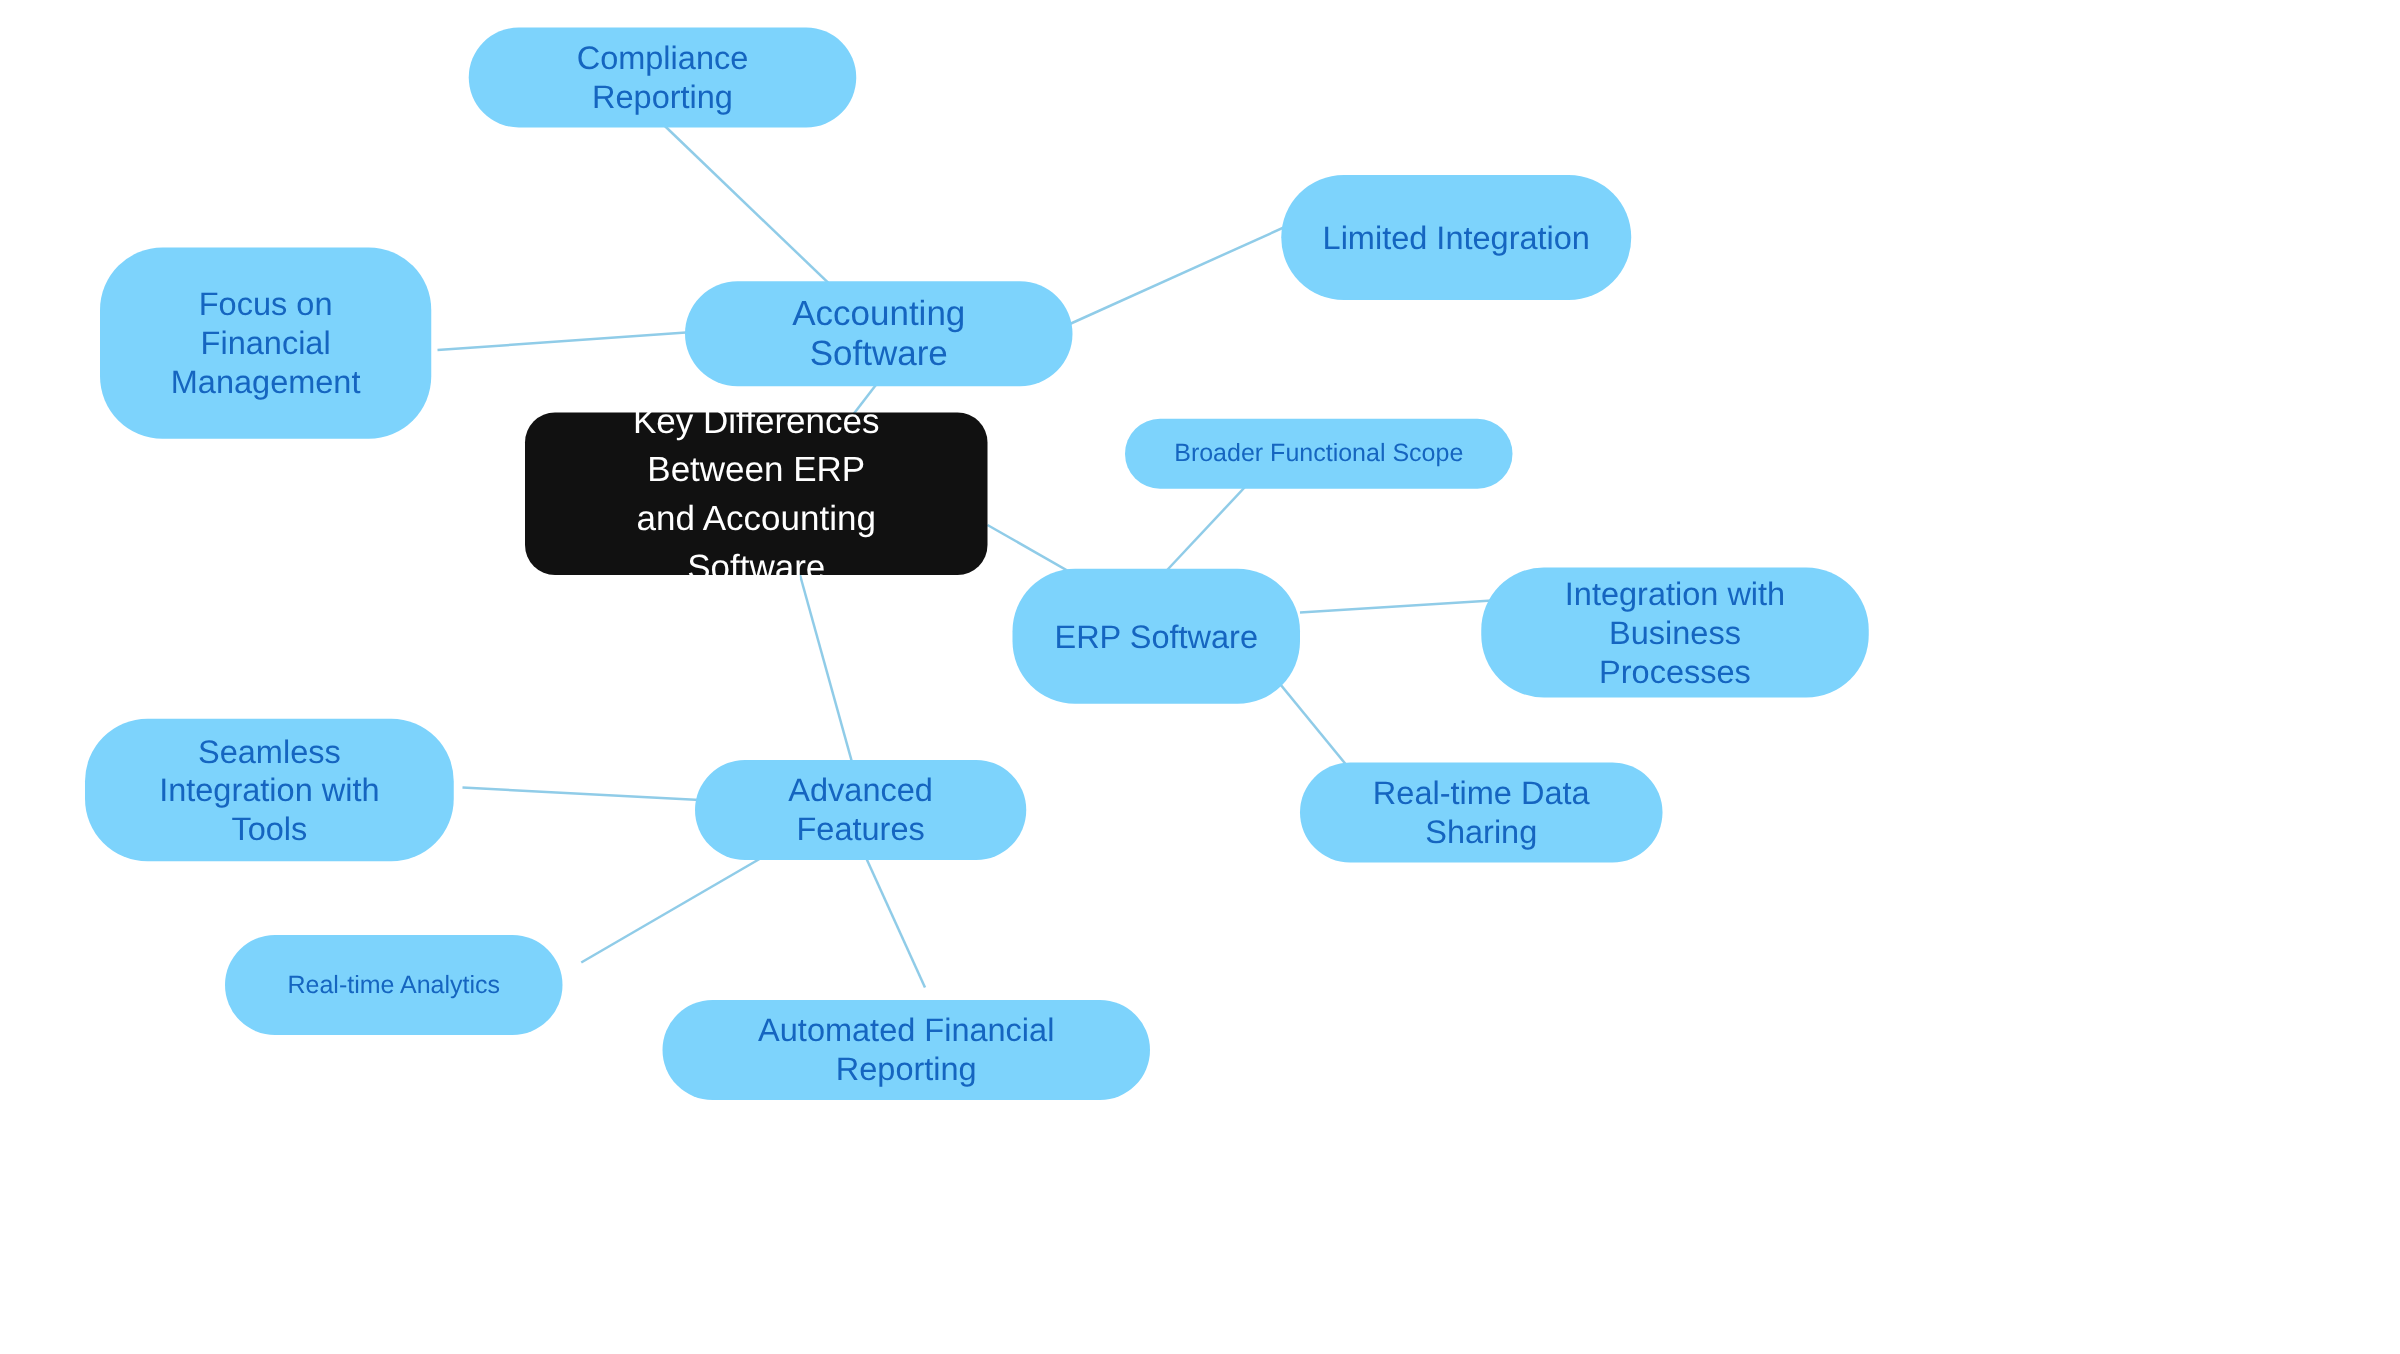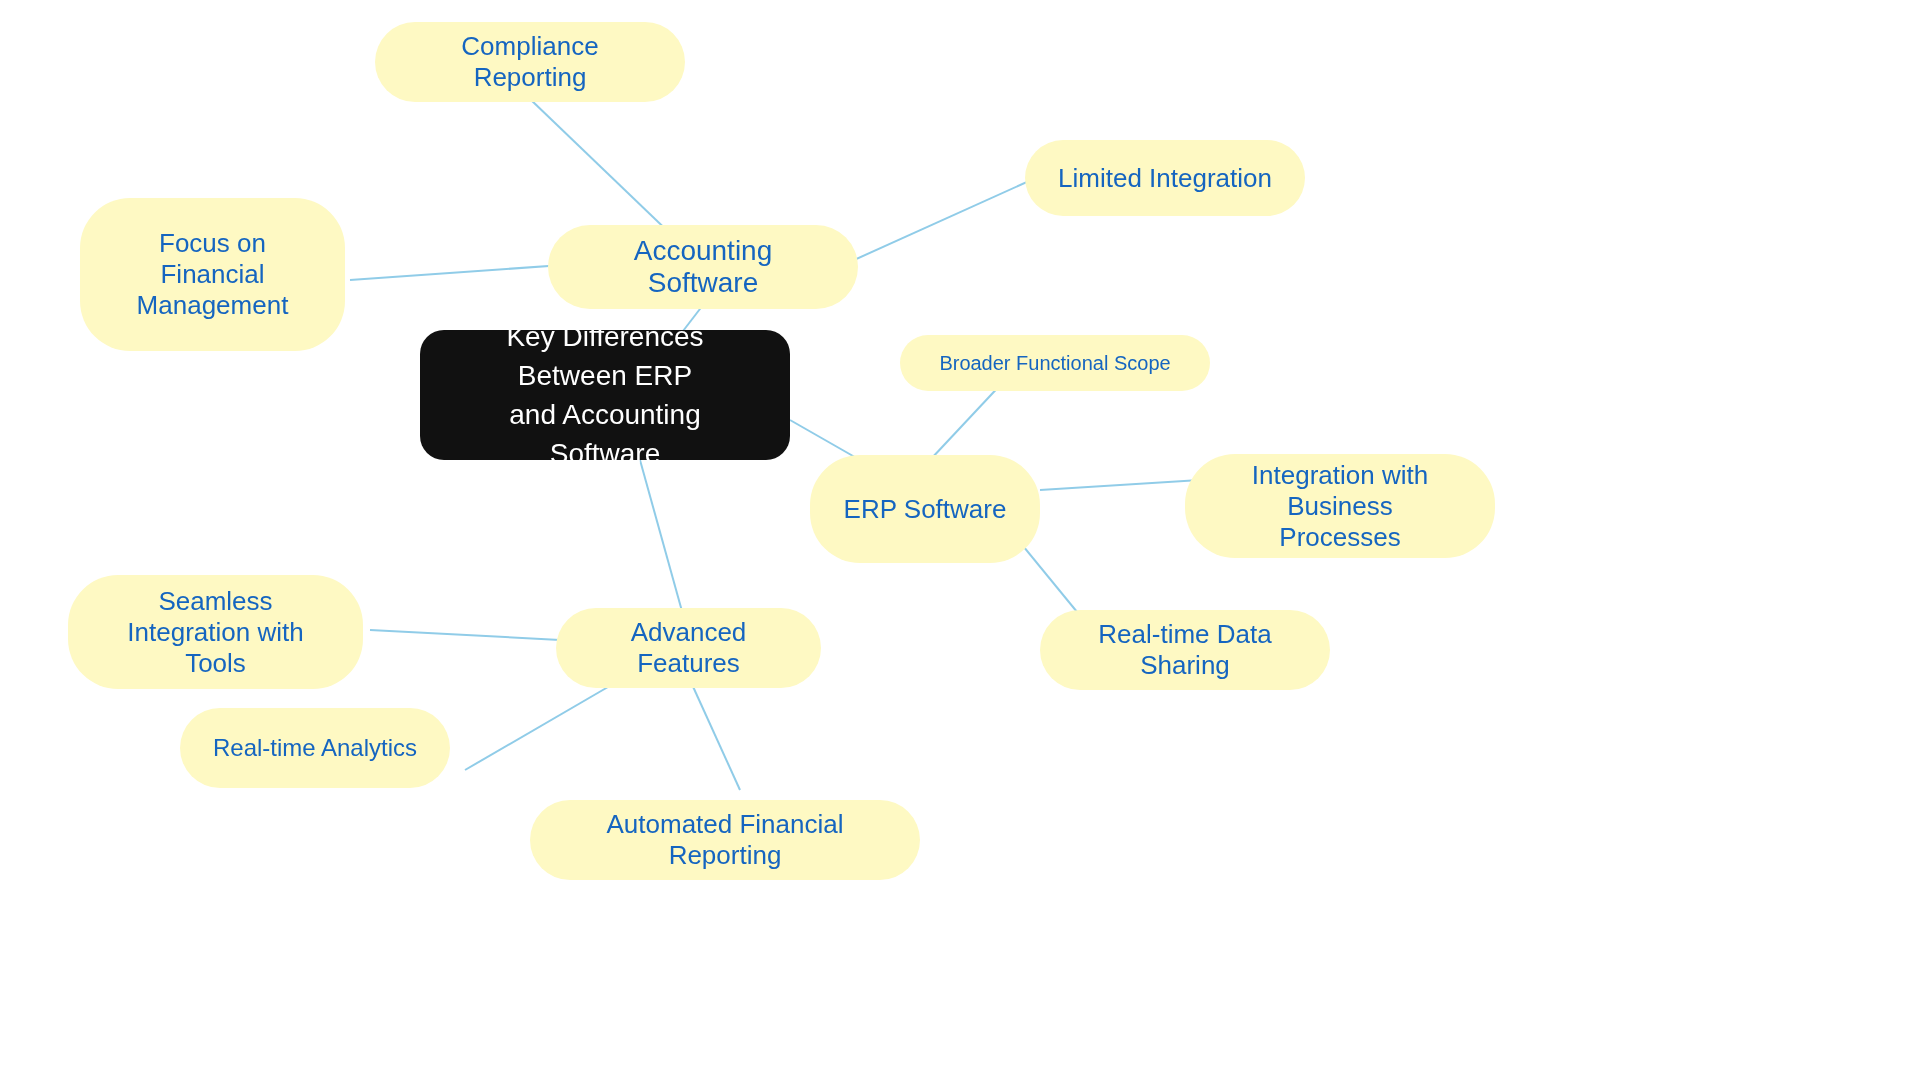--- a/index.html
+++ b/index.html
@@ -28,21 +28,21 @@
       align-items: center;
       justify-content: center;
       text-align: center;
       font-size: 28px;
       font-weight: 500;
       padding: 18px 30px;
       z-index: 1;
     }
 
     .node-light {
-      background: #fef9c3;
+      background: #7dd3fc;
       color: #1565c0;
       border: none;
     }
 
     .node-dark {
       background: #111111;
       color: #ffffff;
       font-size: 30px;
       font-weight: 500;
       border-radius: 24px;
@@ -89,21 +89,21 @@
 </div>
 
 <div class="node node-light" style="left: 375px; top: 22px; width: 310px; height: 80px; font-size: 26px;">
   <span>Compliance Reporting</span>
 </div>
 
 <div class="node node-light" style="left: 80px; top: 198px; width: 265px; height: 153px; font-size: 26px;">
   <span>Focus on Financial<br>Management</span>
 </div>
 
-<div class="node node-light" style="left: 1025px; top: 140px; width: 280px; height: 76px; font-size: 26px;">
+<div class="node node-light" style="left: 1025px; top: 140px; width: 280px; height: 100px; font-size: 26px;">
   <span>Limited Integration</span>
 </div>
 
 <div class="node node-light" style="left: 810px; top: 455px; width: 230px; height: 108px; font-size: 26px;">
   <span>ERP Software</span>
 </div>
 
 <div class="node node-light" style="left: 900px; top: 335px; width: 310px; height: 56px; font-size: 20px;">
   <span>Broader Functional Scope</span>
 </div>
@@ -117,19 +117,19 @@
 </div>
 
 <div class="node node-light" style="left: 68px; top: 575px; width: 295px; height: 114px; font-size: 26px;">
   <span>Seamless Integration with<br>Tools</span>
 </div>
 
 <div class="node node-light" style="left: 556px; top: 608px; width: 265px; height: 80px; font-size: 26px;">
   <span>Advanced Features</span>
 </div>
 
-<div class="node node-light" style="left: 180px; top: 708px; width: 270px; height: 80px; font-size: 24px;">
+<div class="node node-light" style="left: 180px; top: 748px; width: 270px; height: 80px; font-size: 20px;">
   <span>Real-time Analytics</span>
 </div>
 
 <div class="node node-light" style="left: 530px; top: 800px; width: 390px; height: 80px; font-size: 26px;">
   <span>Automated Financial Reporting</span>
 </div>
 
 </body></html>

